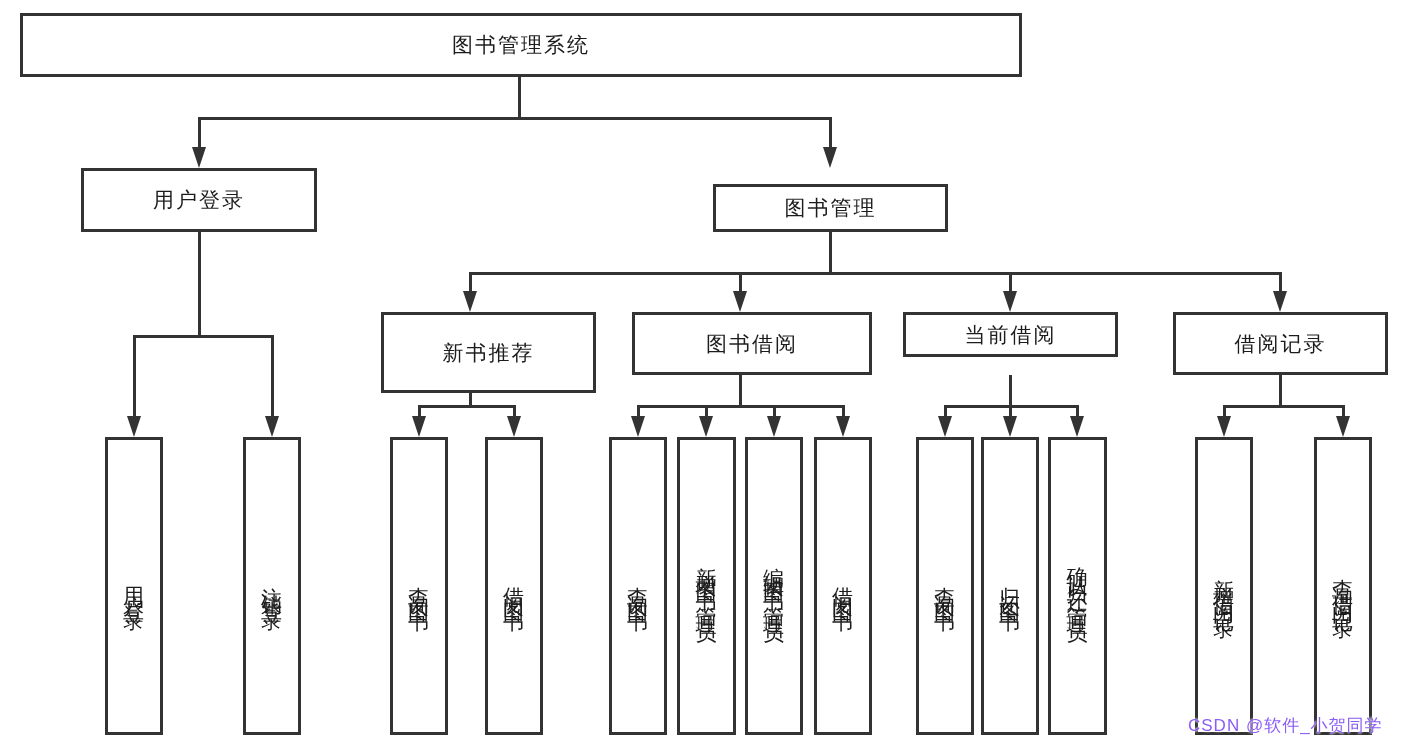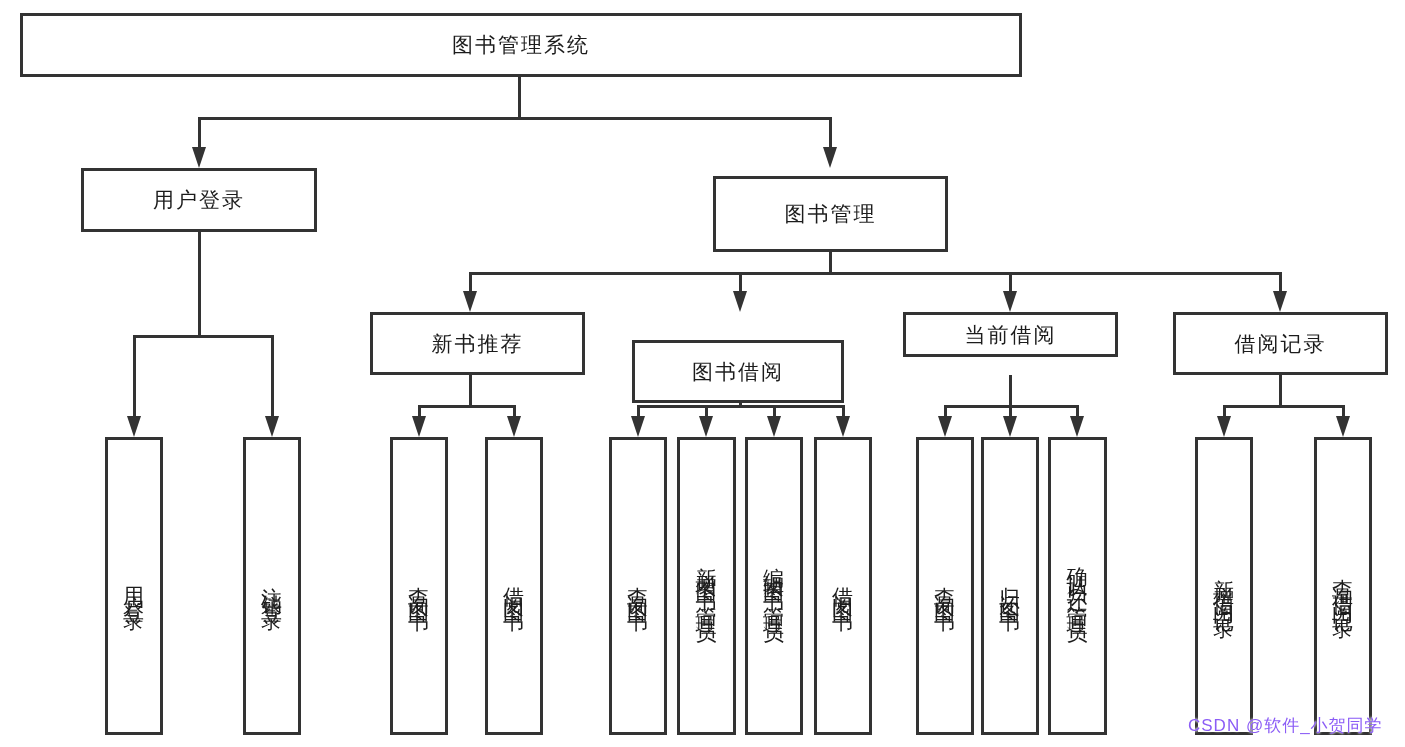--- a/index.html
+++ b/index.html
@@ -38,23 +38,23 @@
   .box.v .lbl {
     writing-mode: vertical-rl;
     text-orientation: mixed;
     letter-spacing: 8px;
     font-size: 21px;
     line-height: 1;
   }
   
   .n-root    { left: 20px;  top: 13px;  width: 1002px; height: 64px; }
   .n-login   { left: 81px;  top: 168px; width: 236px;  height: 64px; }
-  .n-mgmt    { left: 713px; top: 176px; width: 235px;  height: 76px; font-family: Liberation Mono, monospace; }
-  .n-newbook { left: 370px; top: 312px; width: 215px;  height: 63px; }
-  .n-borrow  { left: 632px; top: 312px; width: 212px;  height: 63px; margin-top: 28px; }
+  .n-mgmt    { left: 713px; top: 184px; width: 235px;  height: 48px; font-family: Liberation Mono, monospace; }
+  .n-newbook { left: 381px; top: 312px; width: 215px;  height: 81px; }
+  .n-borrow  { left: 632px; top: 312px; width: 240px;  height: 63px; }
   .n-current { left: 903px; top: 312px; width: 215px;  height: 45px; }
   .n-records { left: 1173px;top: 312px; width: 215px;  height: 63px; }
   .leaf { top: 437px; height: 298px; width: 58px; }
   .l-user-login { left: 105px; }
   .l-logout     { left: 243px; }
   .l-nb-query   { left: 390px; }
   .l-nb-borrow  { left: 485px; }
   .l-bb-query   { left: 609px; }
   .l-bb-add     { left: 677px; width: 59px; }
   .l-bb-edit    { left: 745px; }

